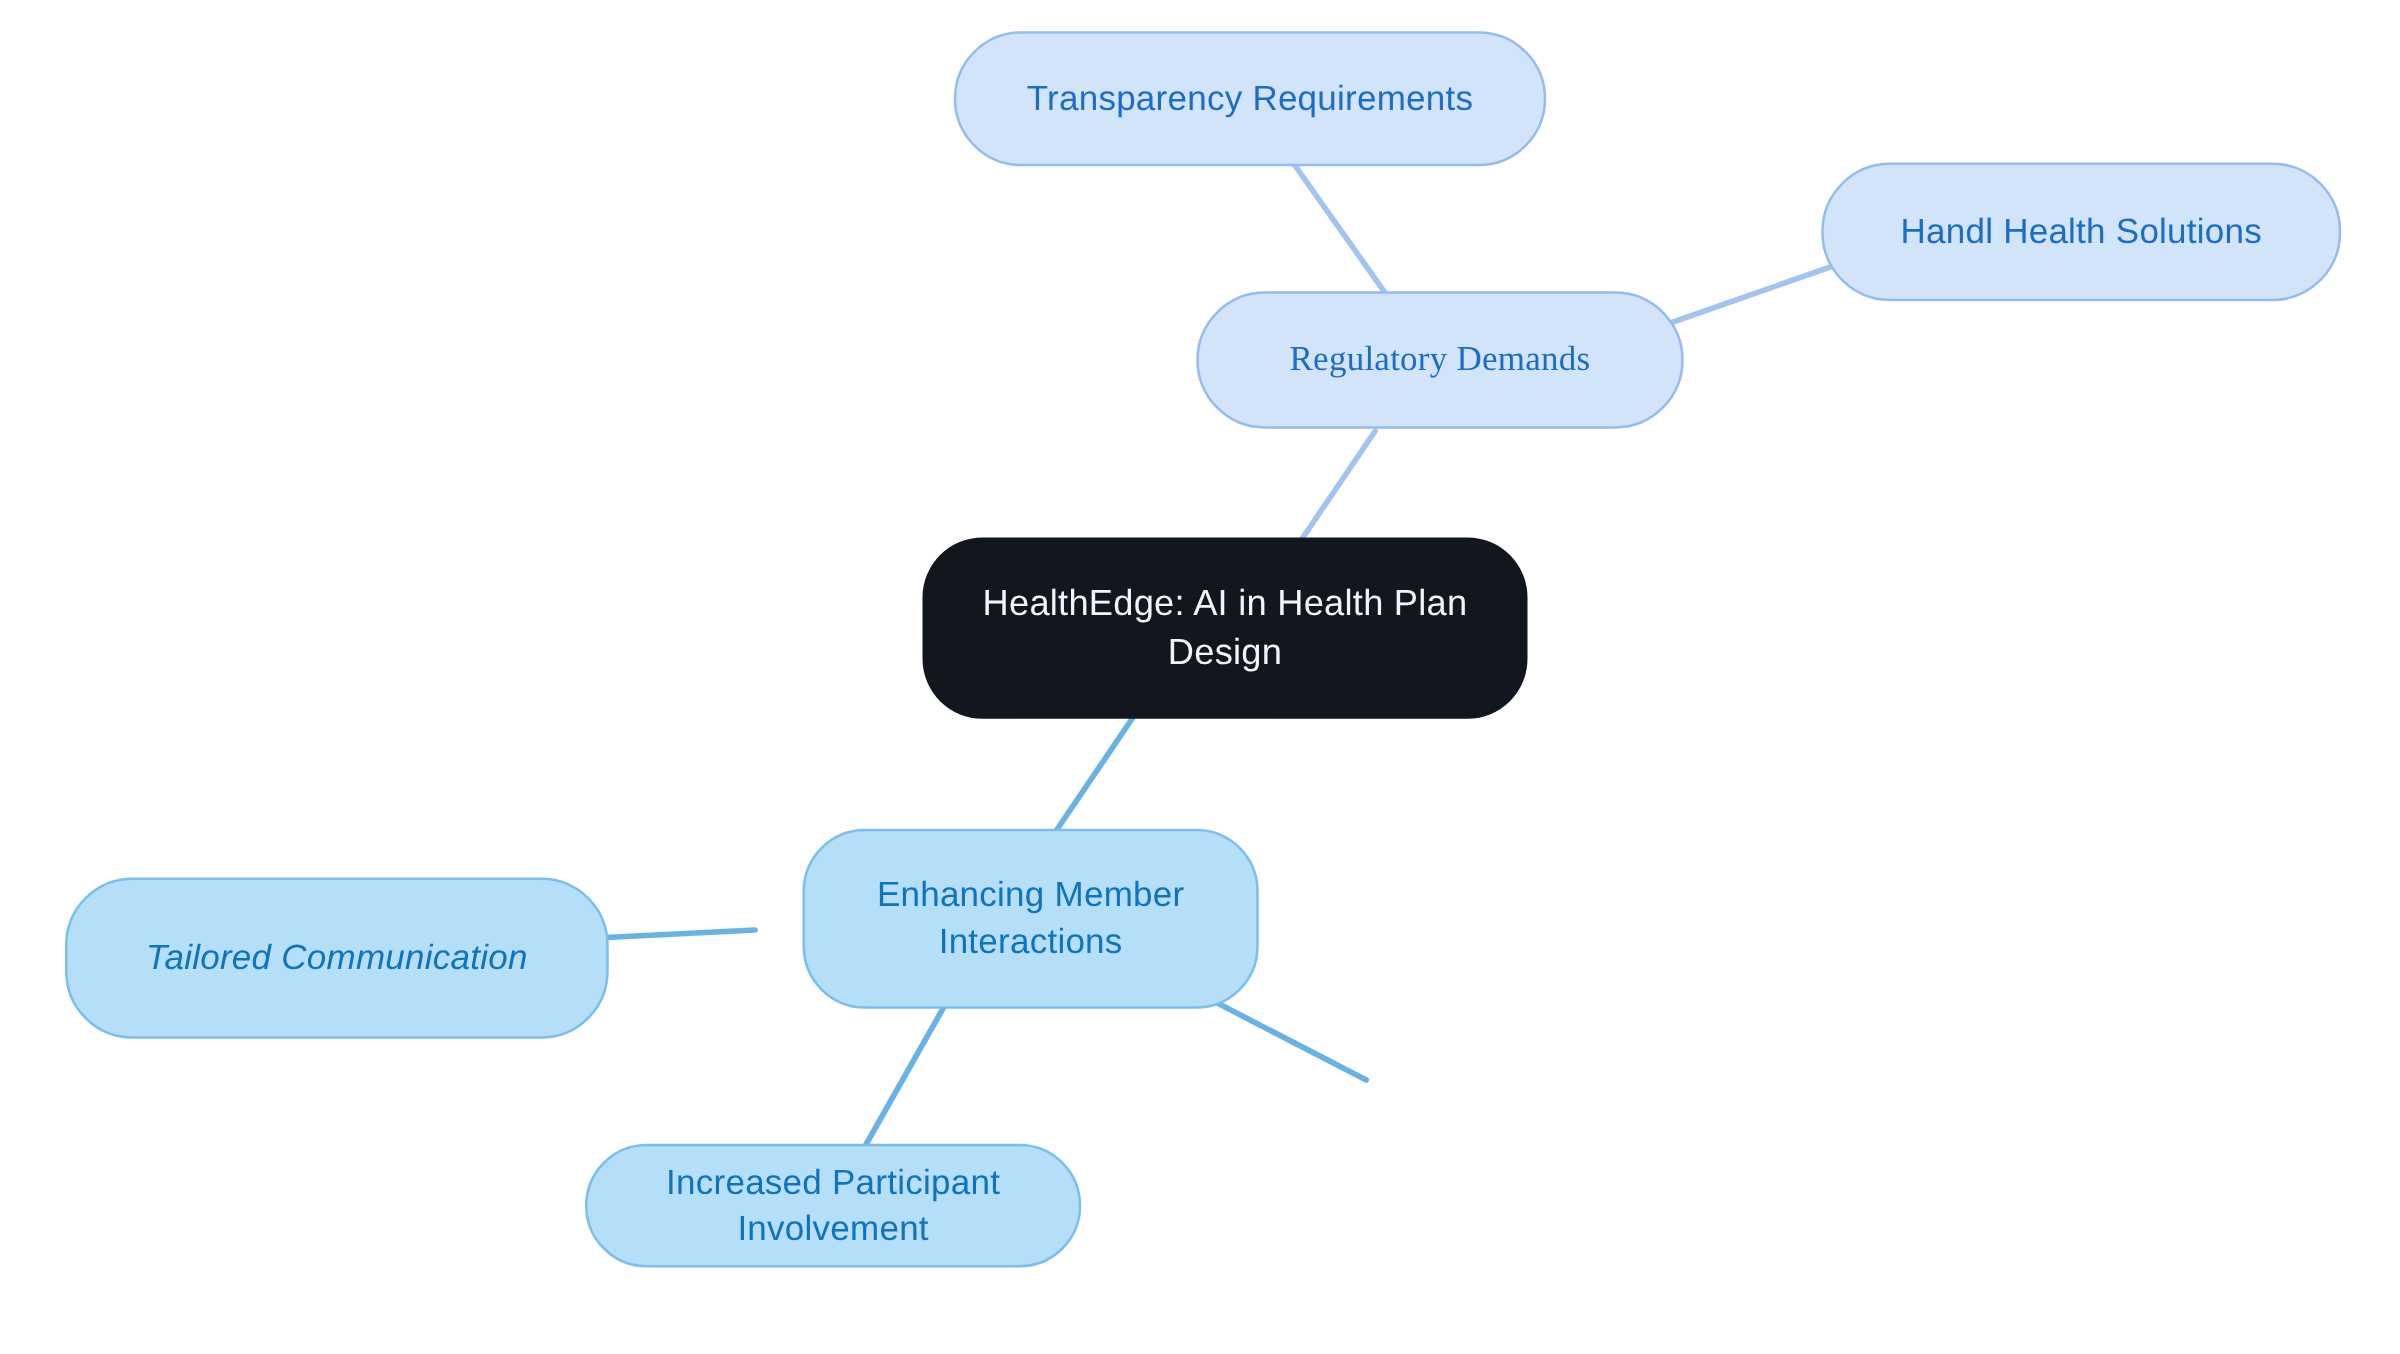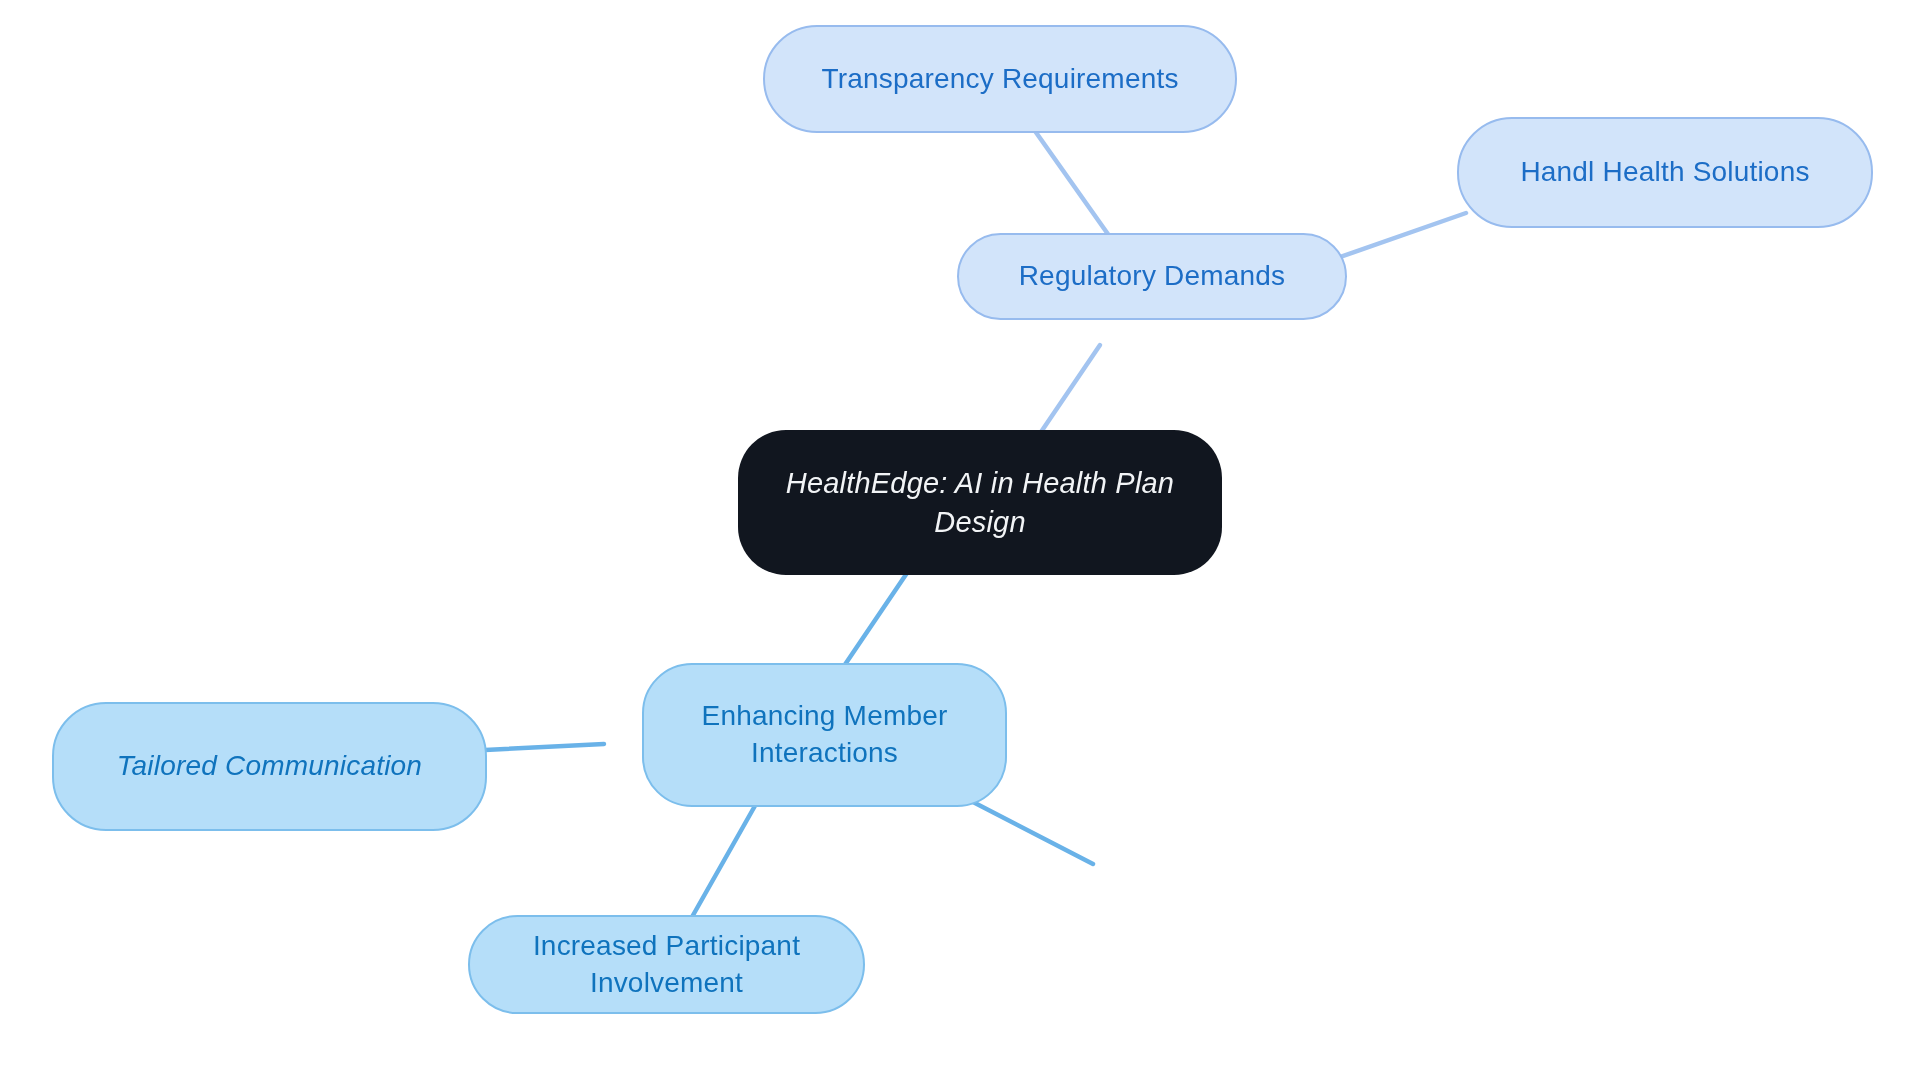--- a/index.html
+++ b/index.html
@@ -60,30 +60,30 @@
     <line class="edge b1" x1="907" y1="573" x2="844" y2="666"></line>
     <line class="edge b1" x1="485" y1="750" x2="604" y2="744"></line>
     <line class="edge b1" x1="756" y1="804" x2="692" y2="917"></line>
     <line class="edge b1" x1="944" y1="787" x2="1093" y2="864"></line>
   </svg>
 
   <div class="node b0" style="left:763px; top:25px; width:474px; height:108px; border-radius:54px;">
     <span class="label">Transparency Requirements</span>
   </div>
 
-  <div class="node b0" style="left:1457px; top:117px; width:416px; height:111px; border-radius:55px;">
+  <div class="node b0" style="left:1457px; top:130px; width:416px; height:111px; border-radius:55px;">
     <span class="label">Handl Health Solutions</span>
   </div>
 
-  <div class="node b0" style="left:957px; top:233px; width:390px; height:87px; border-radius:55px;">
+  <div class="node b0" style="left:957px; top:233px; width:390px; height:110px; border-radius:55px;font-family:Liberation Serif, serif;">
     <span class="label">Regulatory Demands</span>
   </div>
 
   <div class="node center" style="left:738px; top:430px; width:484px; height:145px; border-radius:48px;">
-    <span class="label" style="max-width:430px;font-style:italic;">HealthEdge: AI in Health Plan Design</span>
+    <span class="label" style="max-width:430px;">HealthEdge: AI in Health Plan Design</span>
   </div>
 
   <div class="node b1" style="left:602px; top:663px; width:365px; height:144px; border-radius:50px;margin-left:40px;">
     <span class="label" style="max-width:300px;">Enhancing Member Interactions</span>
   </div>
 
   <div class="node b1" style="left:52px; top:702px; width:435px; height:129px; border-radius:54px;font-style:italic;">
     <span class="label">Tailored Communication</span>
   </div>
 

